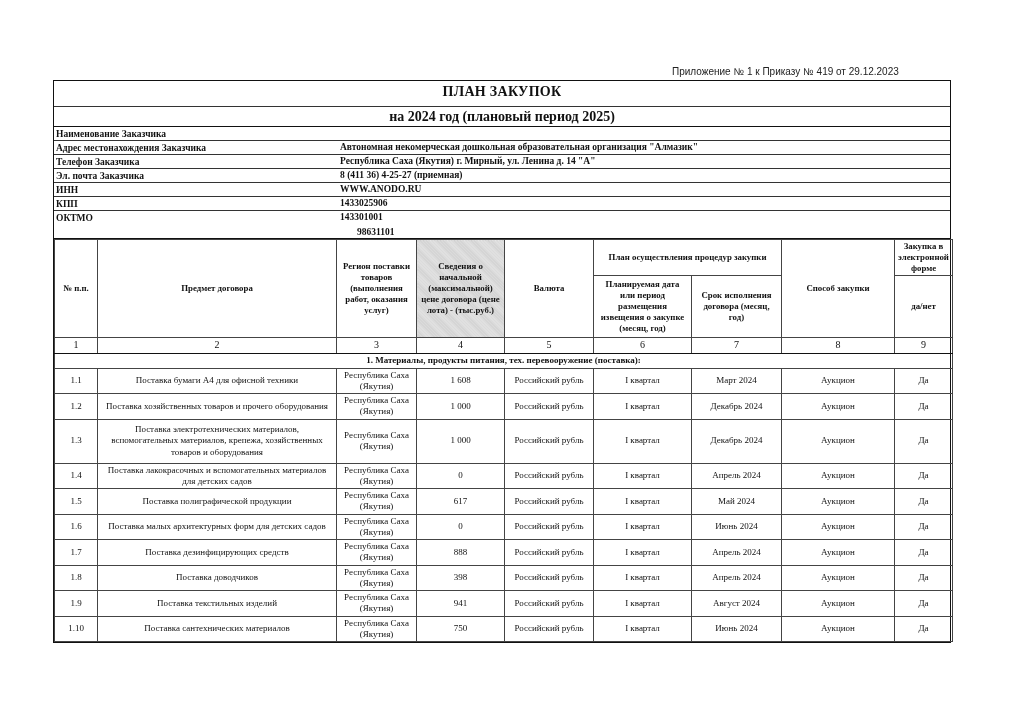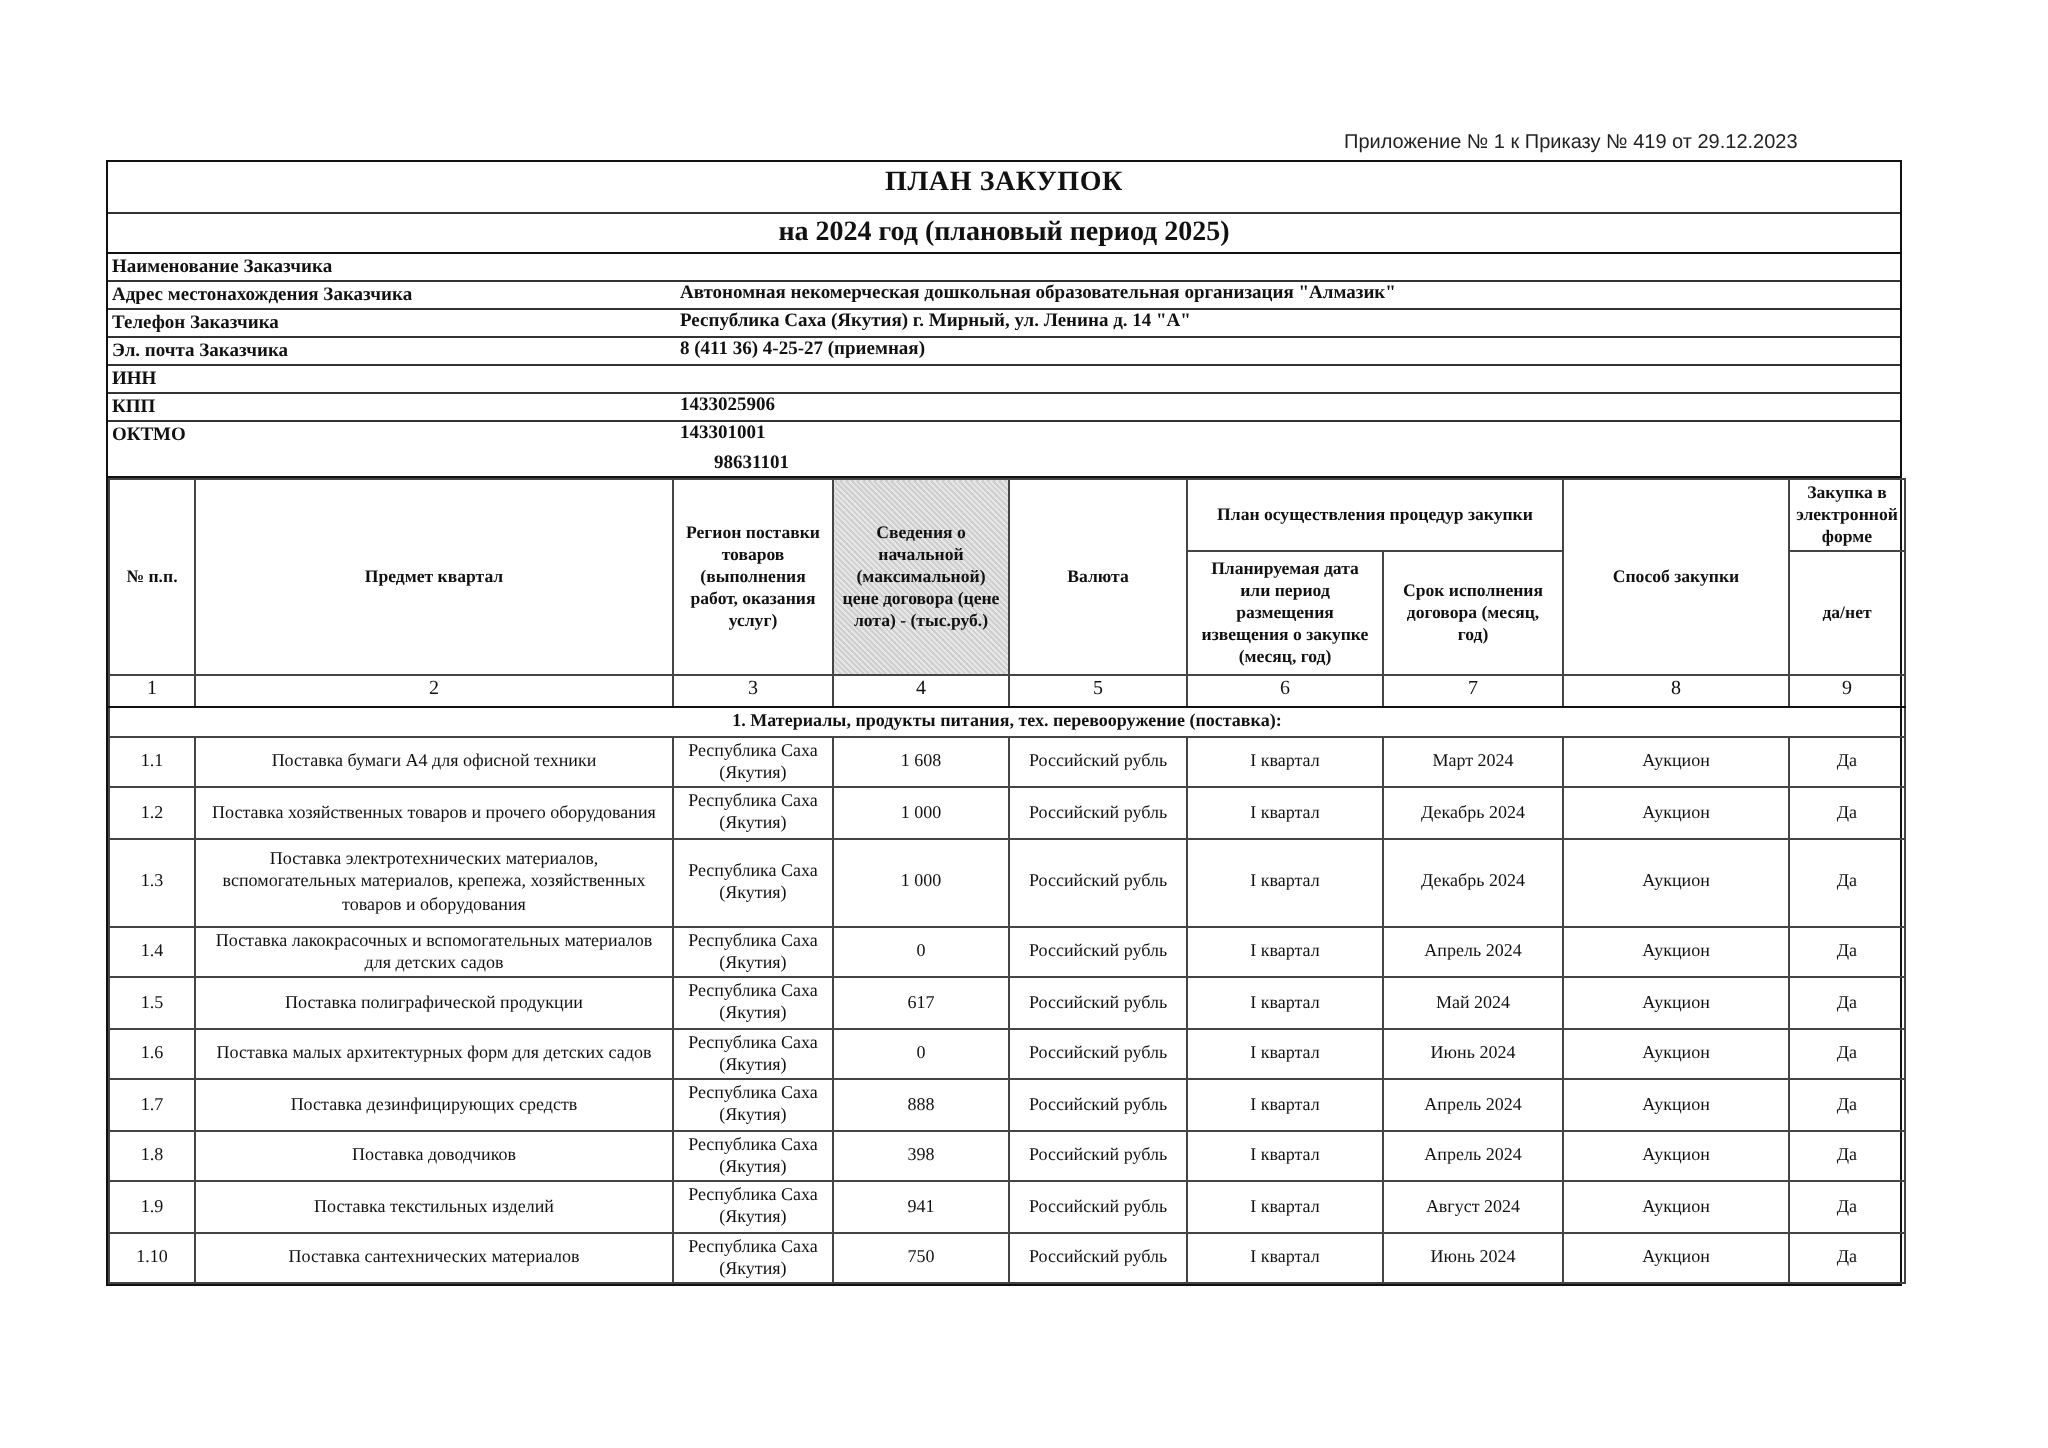--- a/index.html
+++ b/index.html
@@ -42,20 +42,21 @@
       <div class="row info">
         <div class="lbl">Адрес местонахождения Заказчика</div>
         <div class="val">Республика Саха (Якутия) г. Мирный, ул. Ленина д. 14 "А"</div>
       </div>
       <div class="row info">
         <div class="lbl">Телефон Заказчика</div>
         <div class="val">8 (411 36) 4-25-27 (приемная)</div>
       </div>
       <div class="row info">
         <div class="lbl">Эл. почта Заказчика</div>
+        <div class="val">WWW.ANODO.RU</div>
       </div>
       <div class="row info">
         <div class="lbl">ИНН</div>
         <div class="val">1433025906</div>
       </div>
       <div class="row info">
         <div class="lbl">КПП</div>
         <div class="val">143301001</div>
       </div>
       <div class="row info">
@@ -73,21 +74,21 @@
         <col style="width:88px">
       <col style="width:89px">
         <col style="width:98px">
         <col style="width:90px">
         <col style="width:113px">
         <col style="width:58px">
     </colgroup>
     <thead>
       <tr style="height:36px">
         <td rowspan="2">№ п.п.</td>
-        <td rowspan="2">Предмет квартал</td>
+        <td rowspan="2">Предмет договора</td>
         <td rowspan="2">Регион поставки товаров (выполнения работ, оказания услуг)</td>
         <td rowspan="2" class="shaded">Сведения о начальной (максимальной) цене договора (цене лота) - (тыс.руб.)</td>
         <td rowspan="2">Валюта</td>
         <td colspan="2">План осуществления процедур закупки</td>
         <td rowspan="2">Способ закупки</td>
         <td>Закупка в электронной форме</td>
       </tr>
       <tr style="height:62px">
         <td>Планируемая дата или период размещения извещения о закупке (месяц, год)</td>
         <td>Срок исполнения договора (месяц, год)</td>

